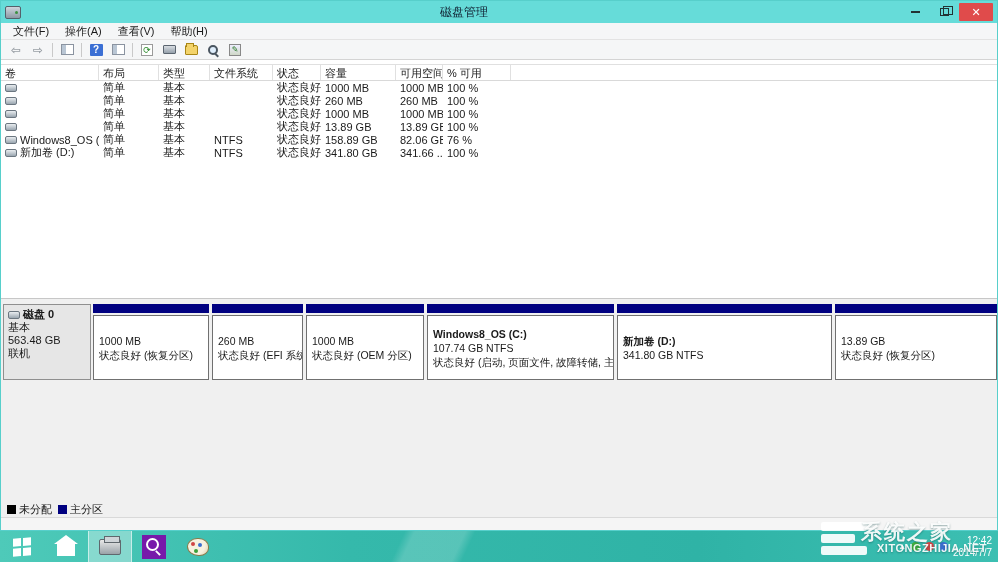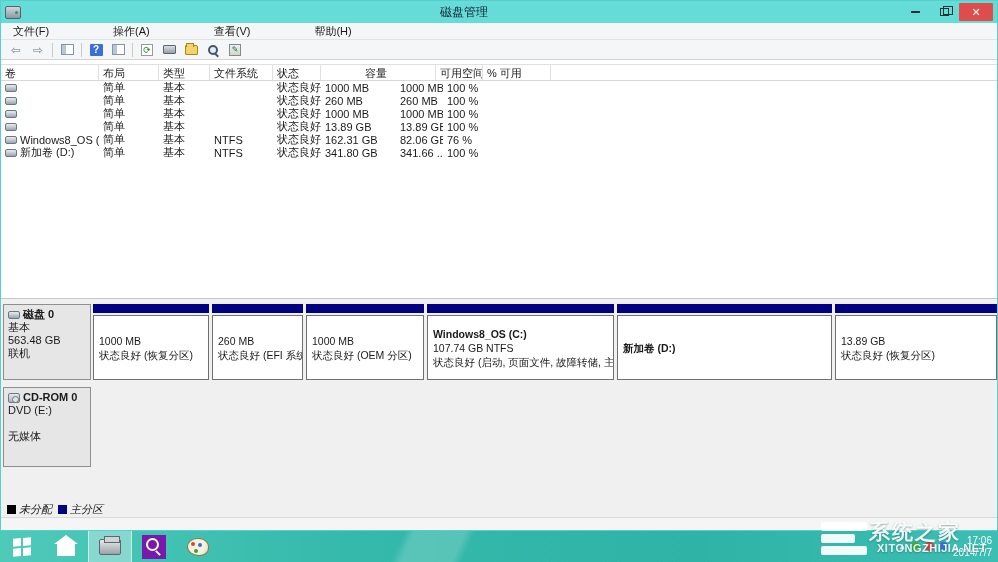--- a/index.html
+++ b/index.html
@@ -14,21 +14,21 @@
   .titlebar .win-icon { width:16px; height:13px; margin-right:6px; position:relative; background:linear-gradient(#cfd6dd,#8d99a5); border:1px solid #55606b; border-radius:2px; }
   .titlebar .win-icon::after { content:""; position:absolute; right:2px; top:4px; width:3px; height:3px; background:#3c9140; border-radius:50%; }
   .titlebar .title { flex:1; text-align:center; font-size:12px; color:#123; }
   .caption-btns { display:flex; align-items:center; height:100%; }
   .cap-btn { width:29px; height:18px; display:flex; align-items:center; justify-content:center; font-size:11px; color:#233; }
   .cap-btn.close { background:#e04b4b; color:#fff; width:34px; border-radius:1px; }
   .cap-btn .restore-glyph { width:9px; height:8px; border:1px solid #233; position:relative; background:#66dcd9; }
   .cap-btn .restore-glyph::before { content:""; position:absolute; left:2px; top:-3px; width:8px; height:7px; border:1px solid #233; }
   .cap-btn .min-glyph { width:9px; height:2px; background:#233; }
 
-  .menubar { height:17px; background:#f5f6f7; display:flex; align-items:center; padding-left:4px; border-bottom:1px solid #e3e3e3; flex:0 0 auto;gap:48px; }
+  .menubar { height:17px; background:#f5f6f7; display:flex; align-items:center; padding-left:4px; border-bottom:1px solid #e3e3e3; flex:0 0 auto; }
   .menu-item { padding:1px 8px; cursor:default; }
 
   .toolbar { height:20px; background:#f5f6f7; display:flex; align-items:center; padding-left:4px; border-bottom:1px solid #d4d4d4; flex:0 0 auto; }
   .tb-btn { width:20px; height:17px; display:flex; align-items:center; justify-content:center; margin:0 1px; }
   .tb-sep { width:1px; height:14px; background:#c9c9c9; margin:0 3px; }
   .arrow-glyph { font-size:12px; color:#9aa0a6; font-weight:bold; line-height:1; }
   .pane-glyph { width:13px; height:11px; border:1px solid #8a93a0; background:#fff; position:relative; }
   .pane-glyph::before { content:""; position:absolute; left:0; top:0; bottom:0; width:4px; background:#b9c6d4; }
   .help-glyph { width:13px; height:12px; background:#3b6fd4; color:#fff; font-weight:bold; font-size:10px; display:flex; align-items:center; justify-content:center; border-radius:1px; }
   .refresh-glyph { width:12px; height:12px; border:1px solid #9a9a9a; background:#fff; color:#2c8a2c; font-size:9px; display:flex; align-items:center; justify-content:center; }
@@ -58,21 +58,21 @@
   .parts { display:flex; margin-left:2px; }
   .part { display:flex; flex-direction:column; margin-right:3px; flex:0 0 auto; }
   .part-bar { height:9px; background:#000080; margin-bottom:2px; }
   .part-box { flex:1; border:1px solid #707070; background:#fff; padding:2px 5px; overflow:hidden; display:flex; flex-direction:column; justify-content:center; }
   .part-box .p-label { font-weight:bold; white-space:nowrap; }
   .part-box div { line-height:14px; font-size:10.5px; white-space:nowrap; }
   .cd-glyph { width:12px; height:10px; background:linear-gradient(#e5e8ea,#aab3ba); border:1px solid #707a82; border-radius:2px; position:relative; }
   .cd-glyph::after { content:""; position:absolute; left:3px; top:2px; width:5px; height:5px; border:1px solid #707a82; border-radius:50%; background:#dfe3e6; }
   .legend { position:absolute; left:6px; top:203px; display:flex; align-items:center; gap:6px; }
   .legend .chip { width:9px; height:9px; display:inline-block; margin-right:3px; vertical-align:-1px; }
-  .legend .item { display:flex; align-items:center;font-style:italic; }
+  .legend .item { display:flex; align-items:center; }
 
   .statusbar { height:13px; background:#f5f5f5; border-top:1px solid #d9d9d9; flex:0 0 auto; }
 
   
   .taskbar { position:absolute; left:0; top:531px; width:998px; height:31px;
              background:linear-gradient(90deg,#4ecab9 0%,#35b9ab 35%,#2fb3a6 70%,#3cbfb2 100%); display:flex; align-items:center; }
   .taskbar::before { content:""; position:absolute; inset:0;
              background:linear-gradient(115deg,transparent 40%,rgba(255,255,255,.18) 41%,rgba(255,255,255,.18) 46%,transparent 47%); pointer-events:none; }
   .tb-app { width:44px; height:31px; display:flex; align-items:center; justify-content:center; position:relative; }
   .tb-app.active { background:rgba(255,255,255,.35); border-left:1px solid rgba(255,255,255,.55); border-right:1px solid rgba(255,255,255,.55); }
@@ -92,21 +92,21 @@
   .tray-dot { width:9px; height:9px; border-radius:50%; }
   .clock { color:#fff; font-size:10px; text-align:right; line-height:12px; }
 
   
   .watermark { position:absolute; right:2px; bottom:0; width:175px; height:44px; pointer-events:none; color:rgba(255,255,255,.92); }
   .wm-logo { position:absolute; left:0; bottom:2px; width:52px; height:40px; }
   .wm-logo span { position:absolute; left:0; background:rgba(255,255,255,.92); height:9px; border-radius:2px; }
   .wm-logo .b1 { top:2px; width:46px; }
   .wm-logo .b2 { top:14px; width:34px; }
   .wm-logo .b3 { top:26px; width:46px; }
-  .wm-title { position:absolute; left:48px; top:0px; font-size:21px; font-weight:bold; letter-spacing:2px; text-shadow:0 1px 2px rgba(0,60,60,.4); white-space:nowrap; }
+  .wm-title { position:absolute; left:40px; top:0px; font-size:21px; font-weight:bold; letter-spacing:2px; text-shadow:0 1px 2px rgba(0,60,60,.4); white-space:nowrap; }
   .wm-site { position:absolute; left:56px; top:24px; font-size:11px; font-weight:bold; letter-spacing:.5px; text-shadow:0 1px 2px rgba(0,60,60,.4); }
 </style>
 </head>
 <body>
 
 <div class="screen">
 
   <div class="window">
 
     <div class="titlebar">
@@ -166,21 +166,21 @@
         </span>
     </div>
 
     <div class="list-pane">
       <div class="list-header">
           <span class="hcell" style="width: 98px;">卷</span>
           <span class="hcell" style="width: 60px;">布局</span>
           <span class="hcell" style="width: 51px;">类型</span>
           <span class="hcell" style="width: 63px;">文件系统</span>
           <span class="hcell" style="width: 48px;">状态</span>
-          <span class="hcell" style="width: 75px; margin-left: 40px;">容量</span>
+          <span class="hcell" style="width: 75px;">容量</span>
           <span class="hcell" style="width: 47px;">可用空间</span>
           <span class="hcell" style="width: 68px;">% 可用</span>
           <span class="hcell fill"></span>
         </div>
       <div class="list-body">
           <div class="vrow">
             <span class="vcell" style="width: 98px;">
               <span class="vol-icon"></span>
               <span></span>
             </span>
@@ -233,21 +233,21 @@
           </div>
           <div class="vrow">
             <span class="vcell" style="width: 98px;">
               <span class="vol-icon"></span>
               <span>Windows8_OS (C:)</span>
             </span>
             <span class="vcell" style="width: 60px;">简单</span>
             <span class="vcell" style="width: 51px;">基本</span>
             <span class="vcell" style="width: 63px;">NTFS</span>
             <span class="vcell" style="width: 48px;">状态良好 (...</span>
-            <span class="vcell" style="width: 75px;">162.31 GB</span>
+            <span class="vcell" style="width: 75px;">158.89 GB</span>
             <span class="vcell" style="width: 47px;">82.06 GB</span>
             <span class="vcell" style="width: 68px;">76 %</span>
           </div>
           <div class="vrow">
             <span class="vcell" style="width: 98px;">
               <span class="vol-icon"></span>
               <span>新加卷 (D:)</span>
             </span>
             <span class="vcell" style="width: 60px;">简单</span>
             <span class="vcell" style="width: 51px;">基本</span>
@@ -299,43 +299,33 @@
               <div class="part-box">
                 <div class="p-label">Windows8_OS  (C:)</div>
                 <div>107.74 GB NTFS</div>
                 <div>状态良好 (启动, 页面文件, 故障转储, 主分区)</div>
               </div>
             </div>
             <div class="part" style="width: 215px;">
               <div class="part-bar" style="background: rgb(0, 0, 128);"></div>
               <div class="part-box">
                 <div class="p-label">新加卷  (D:)</div>
+                <div>341.80 GB NTFS</div>
               </div>
             </div>
             <div class="part" style="width: 162px;">
               <div class="part-bar" style="background: rgb(0, 0, 128);"></div>
               <div class="part-box">
                 <div>13.89 GB</div>
                 <div>状态良好 (恢复分区)</div>
               </div>
             </div>
           </div>
       </div>
 
-      <div class="disk-row" style="top:88px; height:80px;">
-        <div class="disk-info" style="height:80px;">
-          <div class="d-name">
-              <span class="cd-glyph"></span>
-              <span>CD-ROM 0</span>
-            </div>
-          <div>DVD (E:)</div>
-          <div>&nbsp;</div>
-          <div>无媒体</div>
-        </div>
-      </div>
 
       <div class="legend">
           <span class="item">
             <span class="chip" style="background: rgb(0, 0, 0);"></span>
             <span>未分配</span>
           </span>
           <span class="item">
             <span class="chip" style="background: rgb(0, 0, 128);"></span>
             <span>主分区</span>
           </span>
@@ -366,21 +356,21 @@
     <div class="tb-app">
       <span class="palette-ic"></span>
     </div>
 
     <div class="tray">
       <span class="tray-up">▲</span>
       <span class="tray-dot" style="background:#3fae3f;"></span>
       <span class="tray-dot" style="background:#d04545;"></span>
       <span class="tray-dot" style="background:#3a6fd0;"></span>
       <span class="clock">
-        <div>17:06</div>
+        <div>12:42</div>
         <div>2014/7/7</div>
       </span>
     </div>
   </div>
 
   <div class="watermark">
     <span class="wm-logo">
         <span class="b1"></span>
         <span class="b2"></span>
         <span class="b3"></span>

